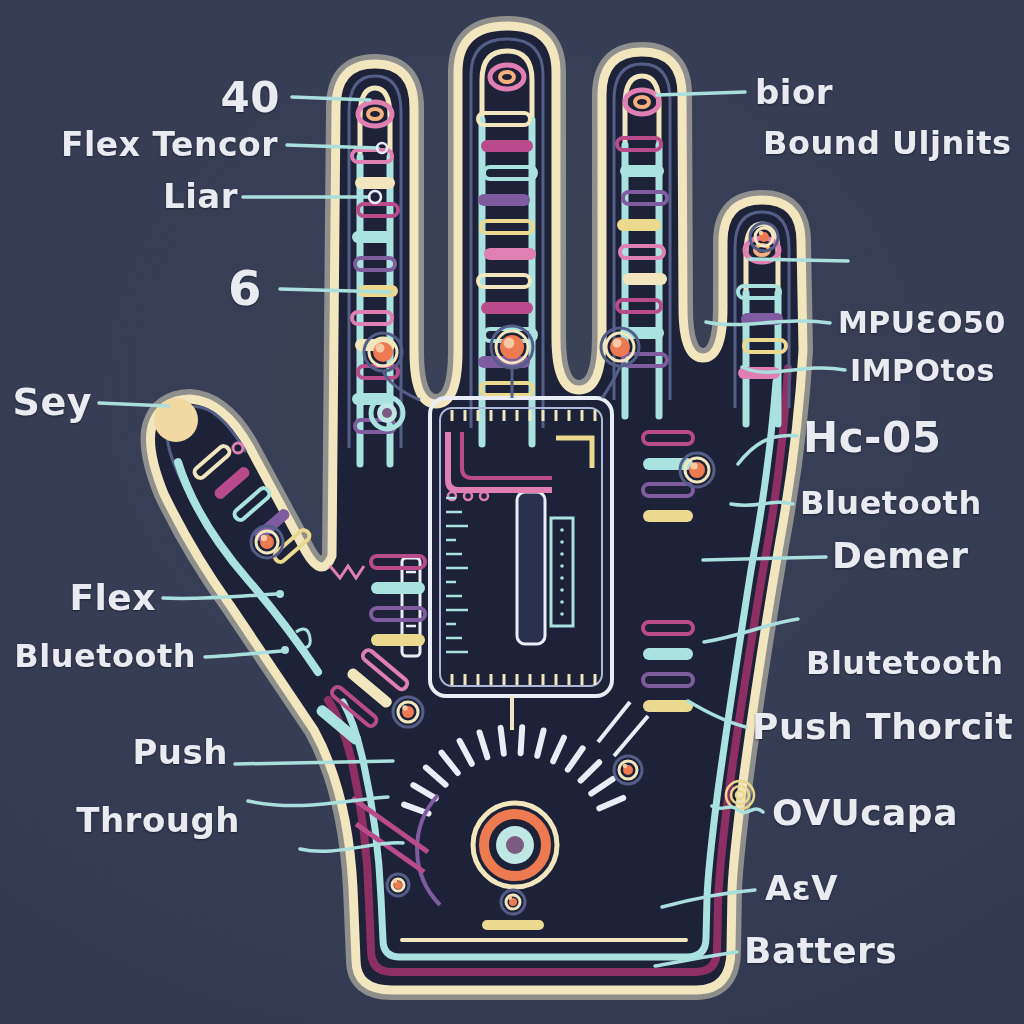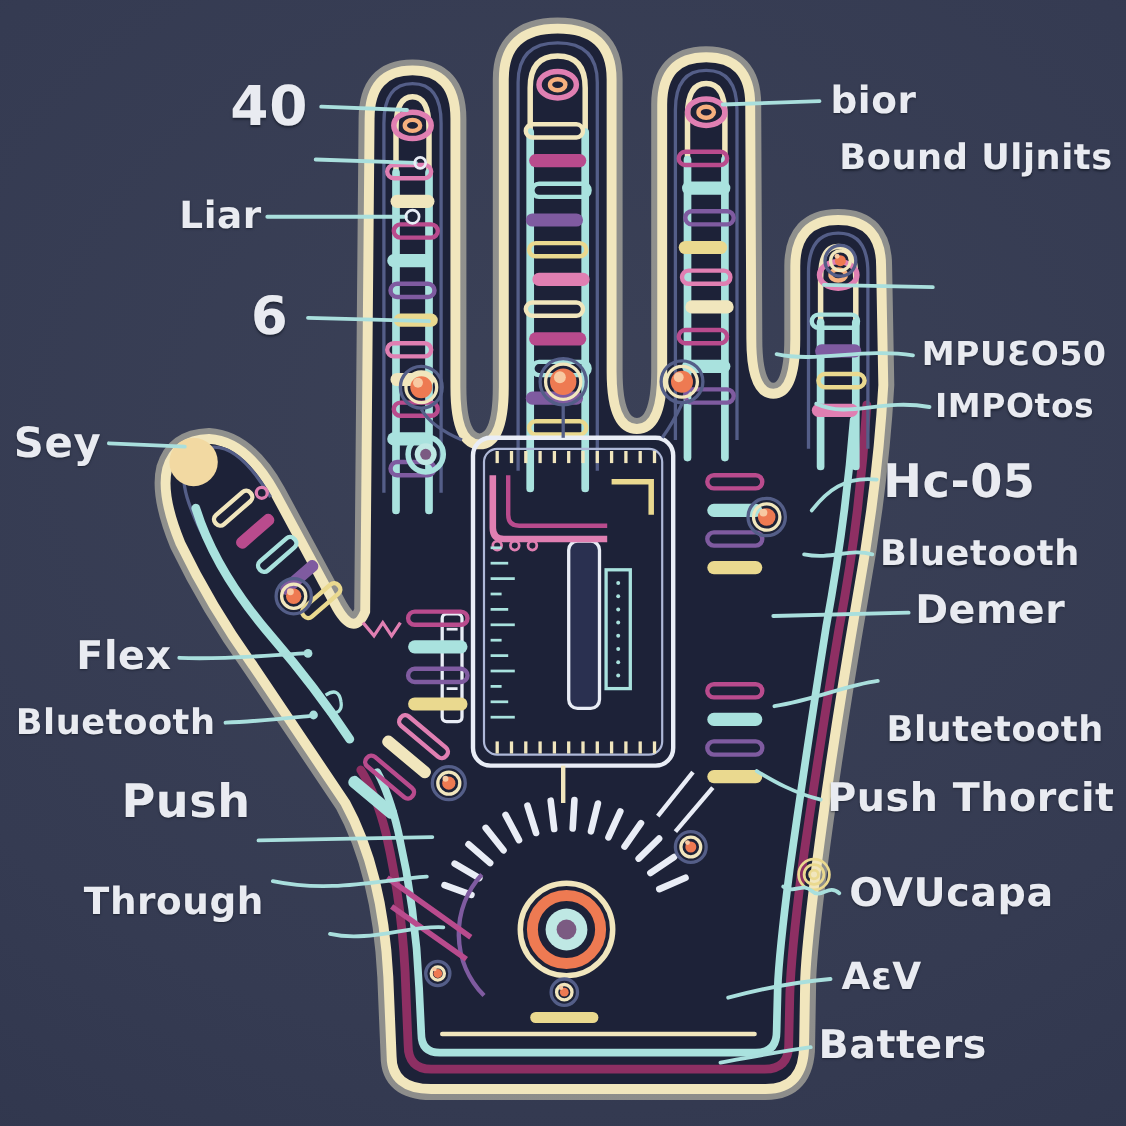--- a/index.html
+++ b/index.html
@@ -336,27 +336,28 @@
         <path d="M826,557 L703,560" fill="none" stroke="var(--leader)" stroke-width="3.5" stroke-linecap="round"></path>
         <path d="M798,619 C768,623 742,636 704,642" fill="none" stroke="var(--leader)" stroke-width="3.5" stroke-linecap="round"></path>
         <path d="M746,727 C722,721 703,710 688,701" fill="none" stroke="var(--leader)" stroke-width="3.5" stroke-linecap="round"></path>
         <path d="M763,812 C753,803 747,818 738,810 C729,802 723,813 712,806" fill="none" stroke="var(--leader)" stroke-width="3.5" stroke-linecap="round"></path>
         <path d="M755,890 C720,893 688,900 662,907" fill="none" stroke="var(--leader)" stroke-width="3.5" stroke-linecap="round"></path>
         <path d="M737,952 C708,956 678,962 655,966" fill="none" stroke="var(--leader)" stroke-width="3.5" stroke-linecap="round"></path>
       </g>
   </svg>
 
   <div id="labels">
-      <div class="label" style="font-size: 50px; top: 97px; right: 744px; text-align: right;">40</div>
+      <div class="label" style="font-size: 42px; top: 97px; right: 744px; text-align: right;">40</div>
+      <div class="label" style="font-size: 33px; top: 144px; right: 746px; text-align: right;">Flex Tencor</div>
       <div class="label" style="font-size: 34px; top: 196px; right: 786px; text-align: right;">Liar</div>
       <div class="label" style="font-size: 48px; top: 288px; right: 762px; text-align: right;">6</div>
       <div class="label" style="font-size: 38px; top: 402px; right: 932px; text-align: right;">Sey</div>
       <div class="label" style="font-size: 36px; top: 597px; right: 868px; text-align: right;">Flex</div>
       <div class="label" style="font-size: 32px; top: 656px; right: 828px; text-align: right;">Bluetooth</div>
-      <div class="label" style="font-size: 42px; top: 728px; right: 796px; text-align: right;">Push</div>
+      <div class="label" style="font-size: 34px; top: 752px; right: 796px; text-align: right;">Push</div>
       <div class="label" style="font-size: 34px; top: 800px; right: 784px;  margin-top: 20px;">Through</div>
       <div class="label" style="font-size: 34px; top: 92px; left: 755px;">bior</div>
       <div class="label" style="font-size: 32px; top: 143px; left: 763px;">Bound Uljnits</div>
       <div class="label" style="font-size: 30px; top: 322px; left: 838px;">MPUƐO50</div>
       <div class="label" style="font-size: 30px; top: 370px; left: 850px;">IMPOtos</div>
       <div class="label" style="font-size: 42px; top: 437px; left: 803px;">Hc-05</div>
       <div class="label" style="font-size: 32px; top: 503px; left: 800px;">Bluetooth</div>
       <div class="label" style="font-size: 36px; top: 555px; left: 832px;">Demer</div>
       <div class="label" style="font-size: 32px; top: 618px; left: 806px; margin-top: 45px;">Blutetooth</div>
       <div class="label" style="font-size: 36px; top: 726px; left: 752px;">Push Thorcit</div>

